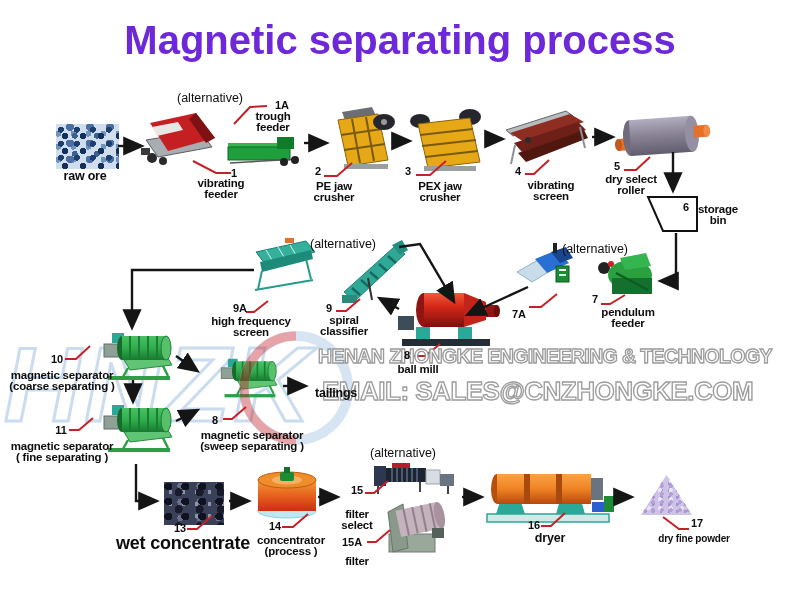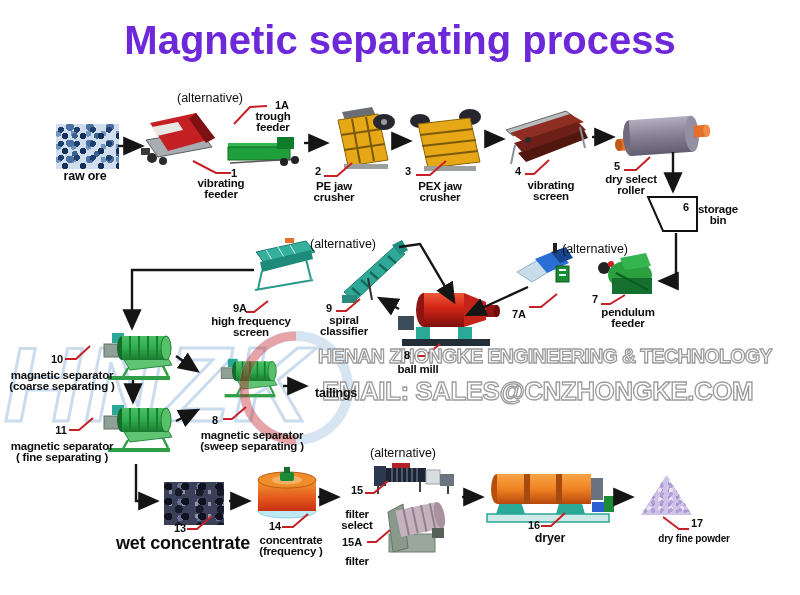--- a/index.html
+++ b/index.html
@@ -439,22 +439,22 @@
 
   <div class="lbl" style="left:336px;top:388px;font-size:12.5px">tailings</div>
 
   <div class="num" style="left:180px;top:522px">13</div>
   <div class="lbl" style="left:183px;top:538px;font-size:18px">
     <div>wet concentrate</div>
   </div>
 
   <div class="num" style="left:275px;top:520px">14</div>
   <div class="lbl" style="left:291px;top:535px">
-    <div>concentrate</div>
-      <div>(frequency )</div>
+    <div>concentrator</div>
+      <div>(process )</div>
   </div>
 
   <div class="alt" style="left:403px;top:446px">(alternative)</div>
   <div class="num" style="left:357px;top:484px">15</div>
   <div class="lbl" style="left:357px;top:509px">
     <div>filter</div>
       <div>select</div>
   </div>
 
   <div class="num" style="left:352px;top:536px">15A</div>

